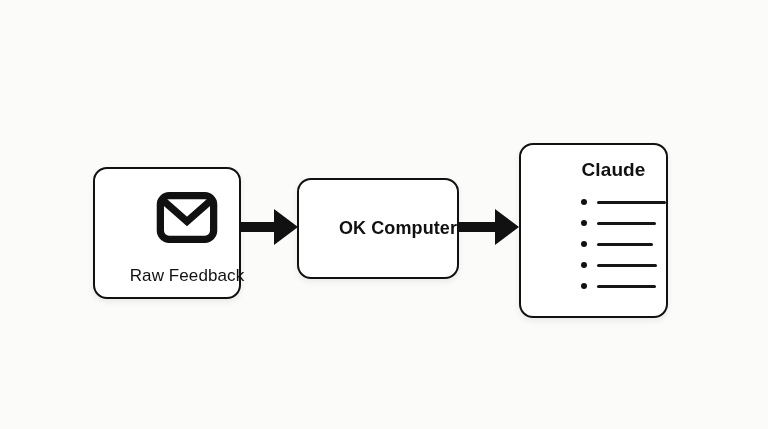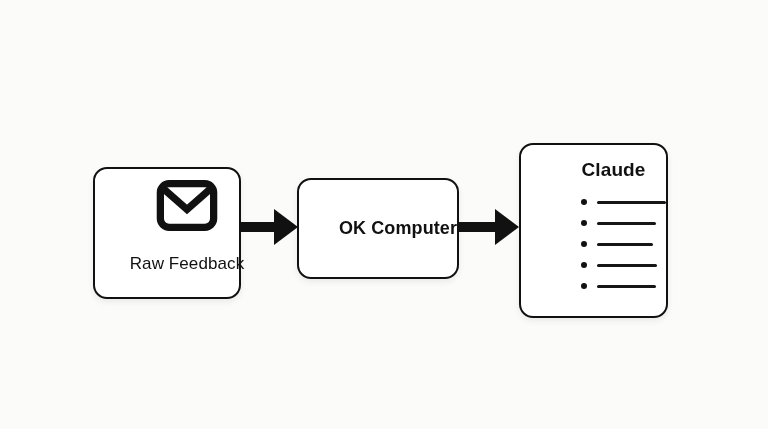--- a/index.html
+++ b/index.html
@@ -25,21 +25,21 @@
     display: flex;
     flex-direction: column;
     align-items: center;
     color: #111111;
     padding-left: 40px;
   }
   
   .node-raw {
     left: 93px; top: 167px;
     width: 148px; height: 132px;
-    justify-content: flex-start;
+    justify-content: center;
     padding-top: 10px;
     gap: 10px;
   }
   .node-raw .mail-icon { display: block; }
   .node-label {
     font-size: 17px;
     line-height: 20px;
     margin-top: 12px;
     white-space: nowrap;
     letter-spacing: 0.1px;

